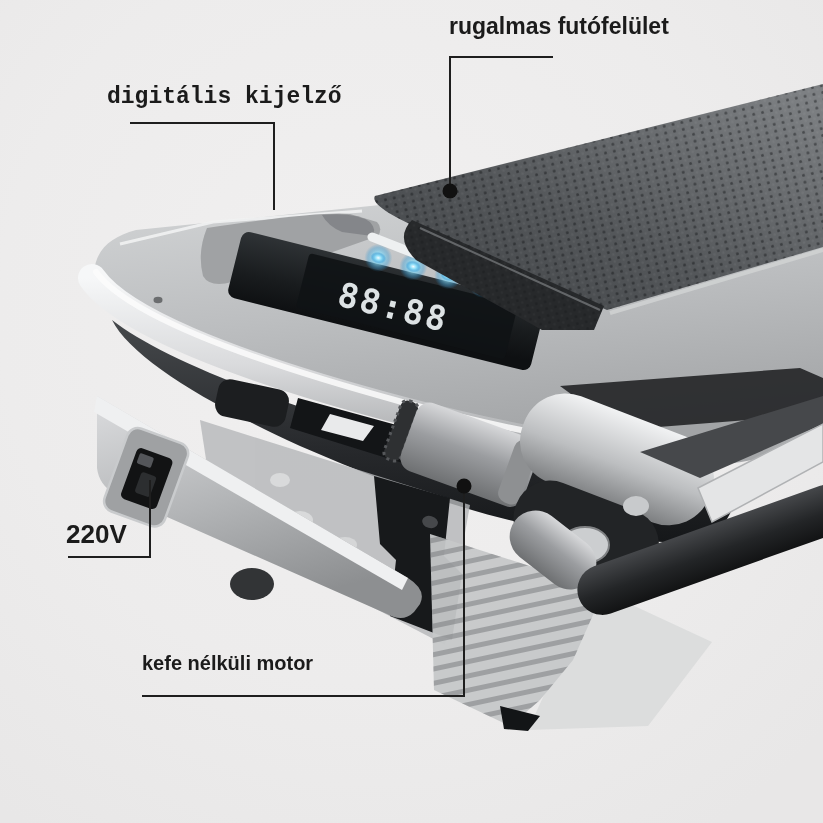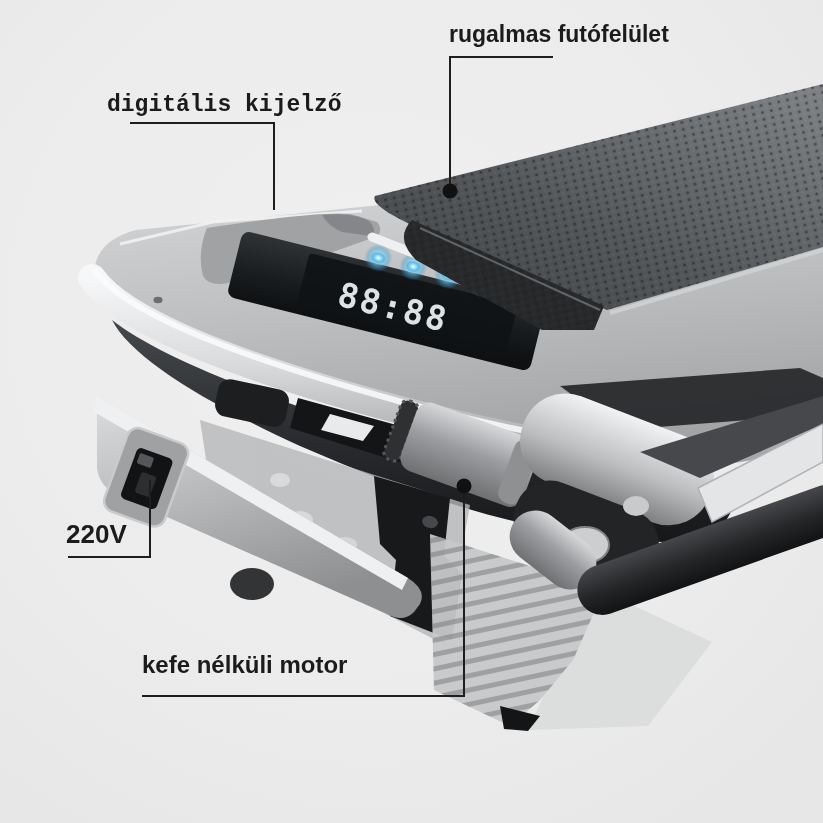--- a/index.html
+++ b/index.html
@@ -6,22 +6,22 @@
   .stage{
     position:relative;width:823px;height:823px;overflow:hidden;
     font-family:"Liberation Sans",sans-serif;
     background:radial-gradient(ellipse at 45% 38%, #f1f0f0 0%, #edecec 55%, #e7e6e6 100%);
   }
   .stage svg{position:absolute;left:0;top:0;}
   .callout{
     position:absolute;font-weight:bold;color:#1b1b1b;white-space:nowrap;
     font-family:"Liberation Sans",sans-serif;line-height:1.1;
   }
-  .callout.sm{font-size:23px;margin-top:8px;}
-  .callout.md{font-size:24px;}
+  .callout.sm{font-size:23px;}
+  .callout.md{font-size:20px;}
   .callout.lg{font-size:26px;text-align:center;}
 </style>
 </head>
 <body>
 
 <div class="stage">
 
 <svg width="823" height="823" viewBox="0 0 823 823">
   <defs>
     <radialGradient id="bgGrad" cx="45%" cy="38%" r="75%">

